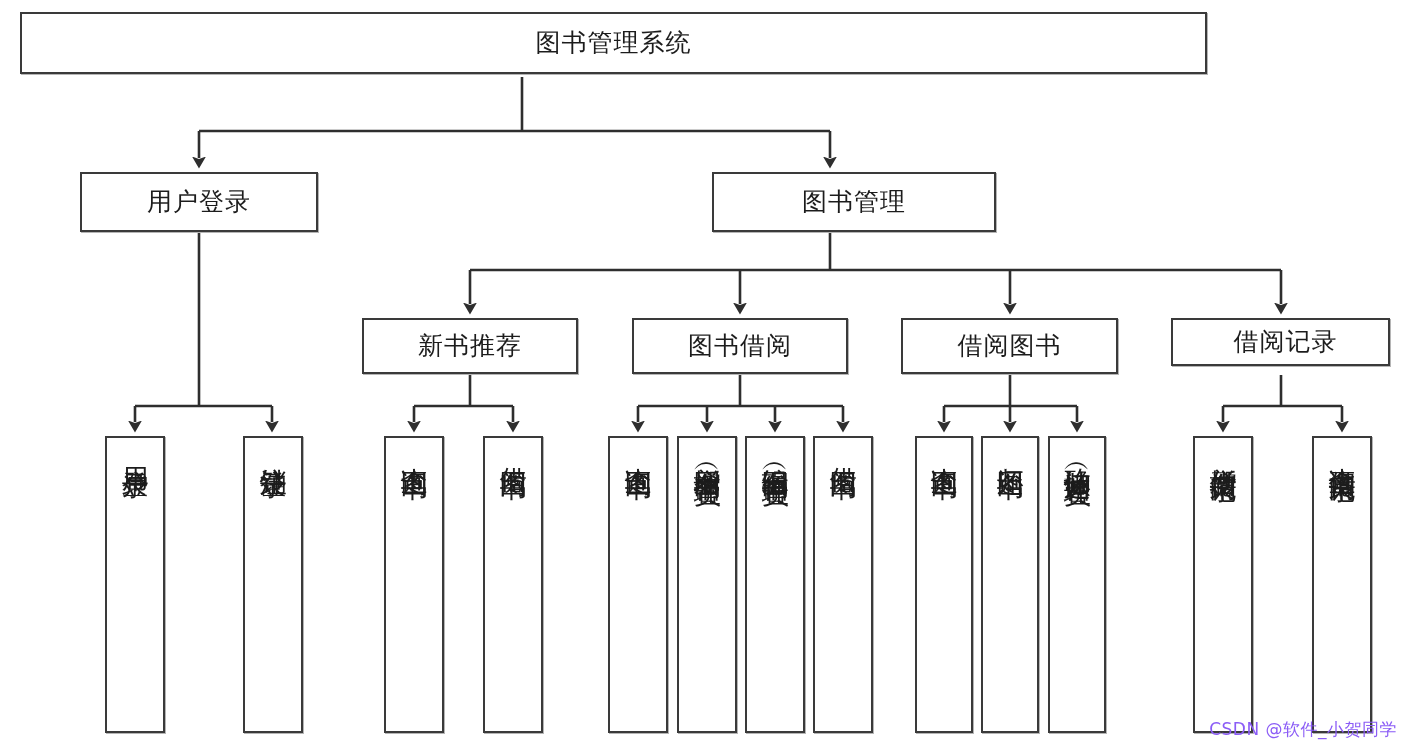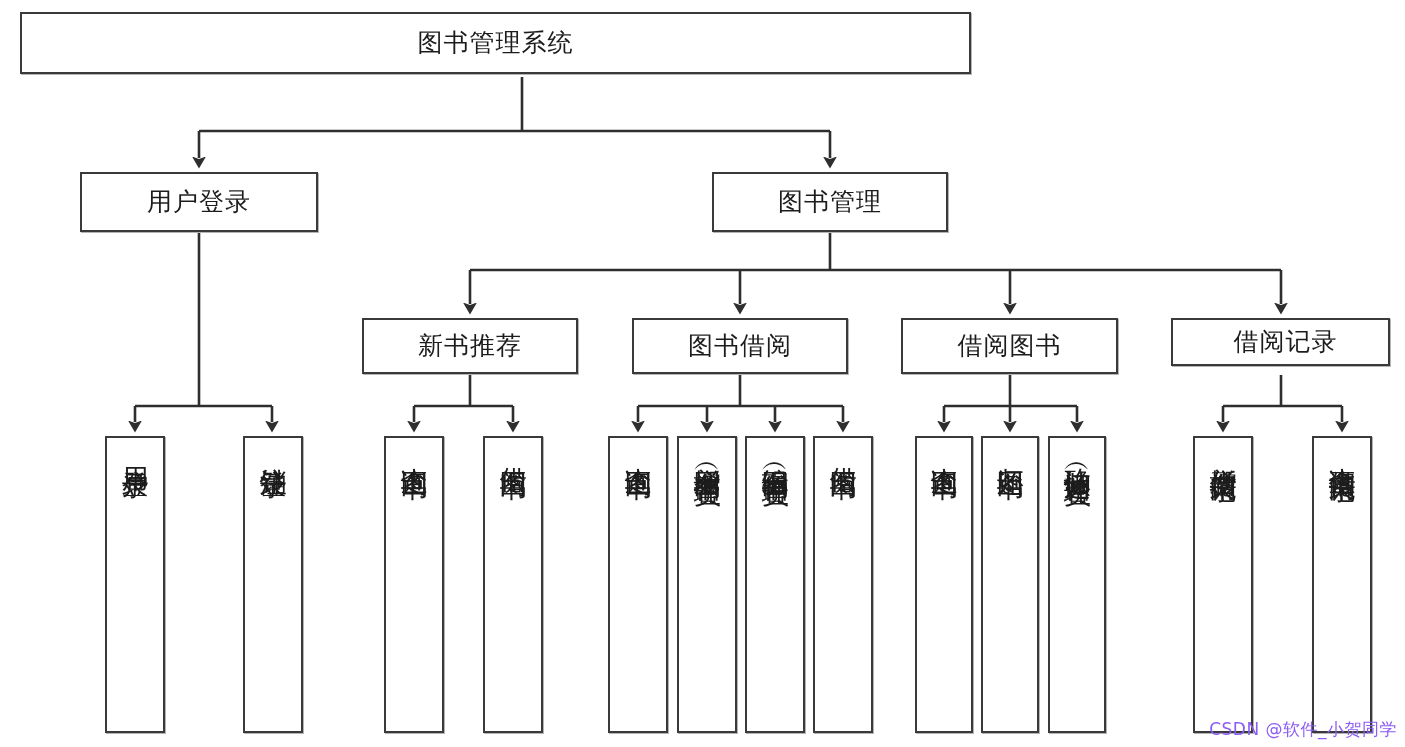--- a/index.html
+++ b/index.html
@@ -115,29 +115,29 @@
       <path d="M1010,406 L1010,422" marker-end="url(#arrow)"></path>
       <path d="M1077,406 L1077,422" marker-end="url(#arrow)"></path>
 
       <path d="M1281,375 L1281,406"></path>
       <path d="M1223,406 L1342,406"></path>
       <path d="M1223,406 L1223,422" marker-end="url(#arrow)"></path>
       <path d="M1342,406 L1342,422" marker-end="url(#arrow)"></path>
     </g>
   </svg>
 
-  <div class="node horiz" style="left:20px; top:12px; width:951px; height:62px;">
+  <div class="node horiz" style="left:20px; top:12px; width:1187px; height:62px;">
     <span class="label">图书管理系统</span>
   </div>
 
   <div class="node horiz" style="left:80px; top:172px; width:238px; height:60px;">
     <span class="label">用户登录</span>
   </div>
 
-  <div class="node horiz" style="left:712px; top:172px; width:236px; height:60px;">
+  <div class="node horiz" style="left:712px; top:172px; width:284px; height:60px;">
     <span class="label">图书管理</span>
   </div>
 
   <div class="node horiz" style="left:362px; top:318px; width:216px; height:56px;">
     <span class="label">新书推荐</span>
   </div>
 
   <div class="node horiz" style="left:632px; top:318px; width:216px; height:56px;">
     <span class="label">图书借阅</span>
   </div>

